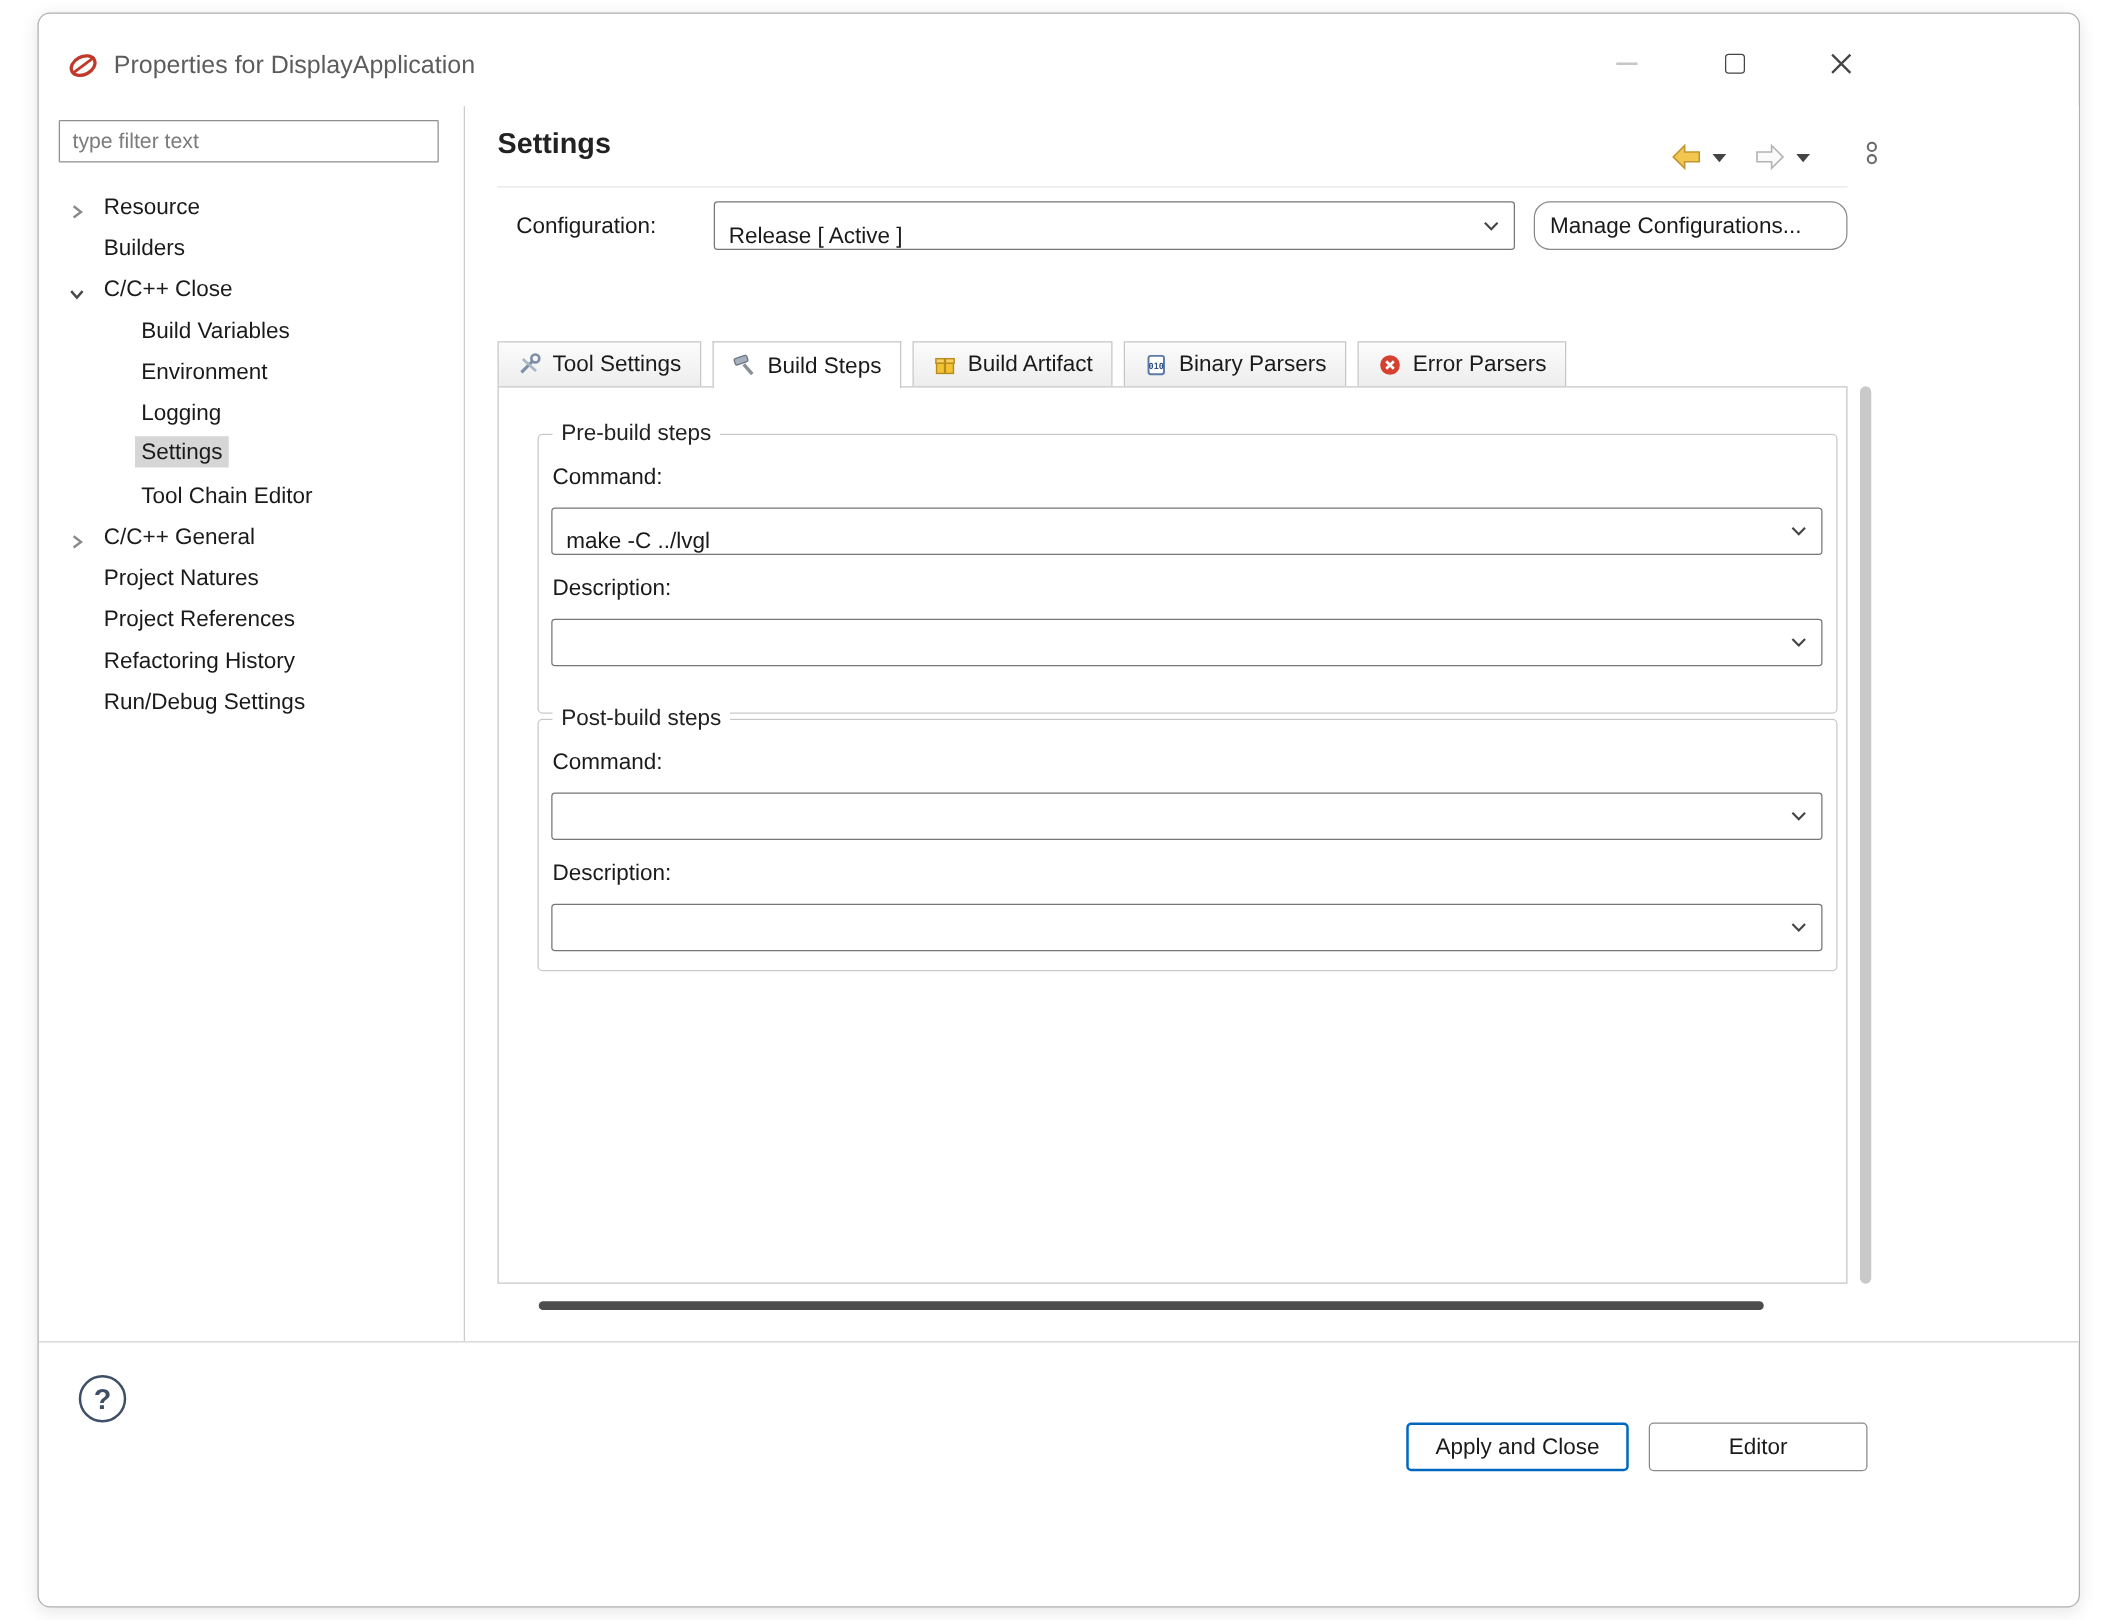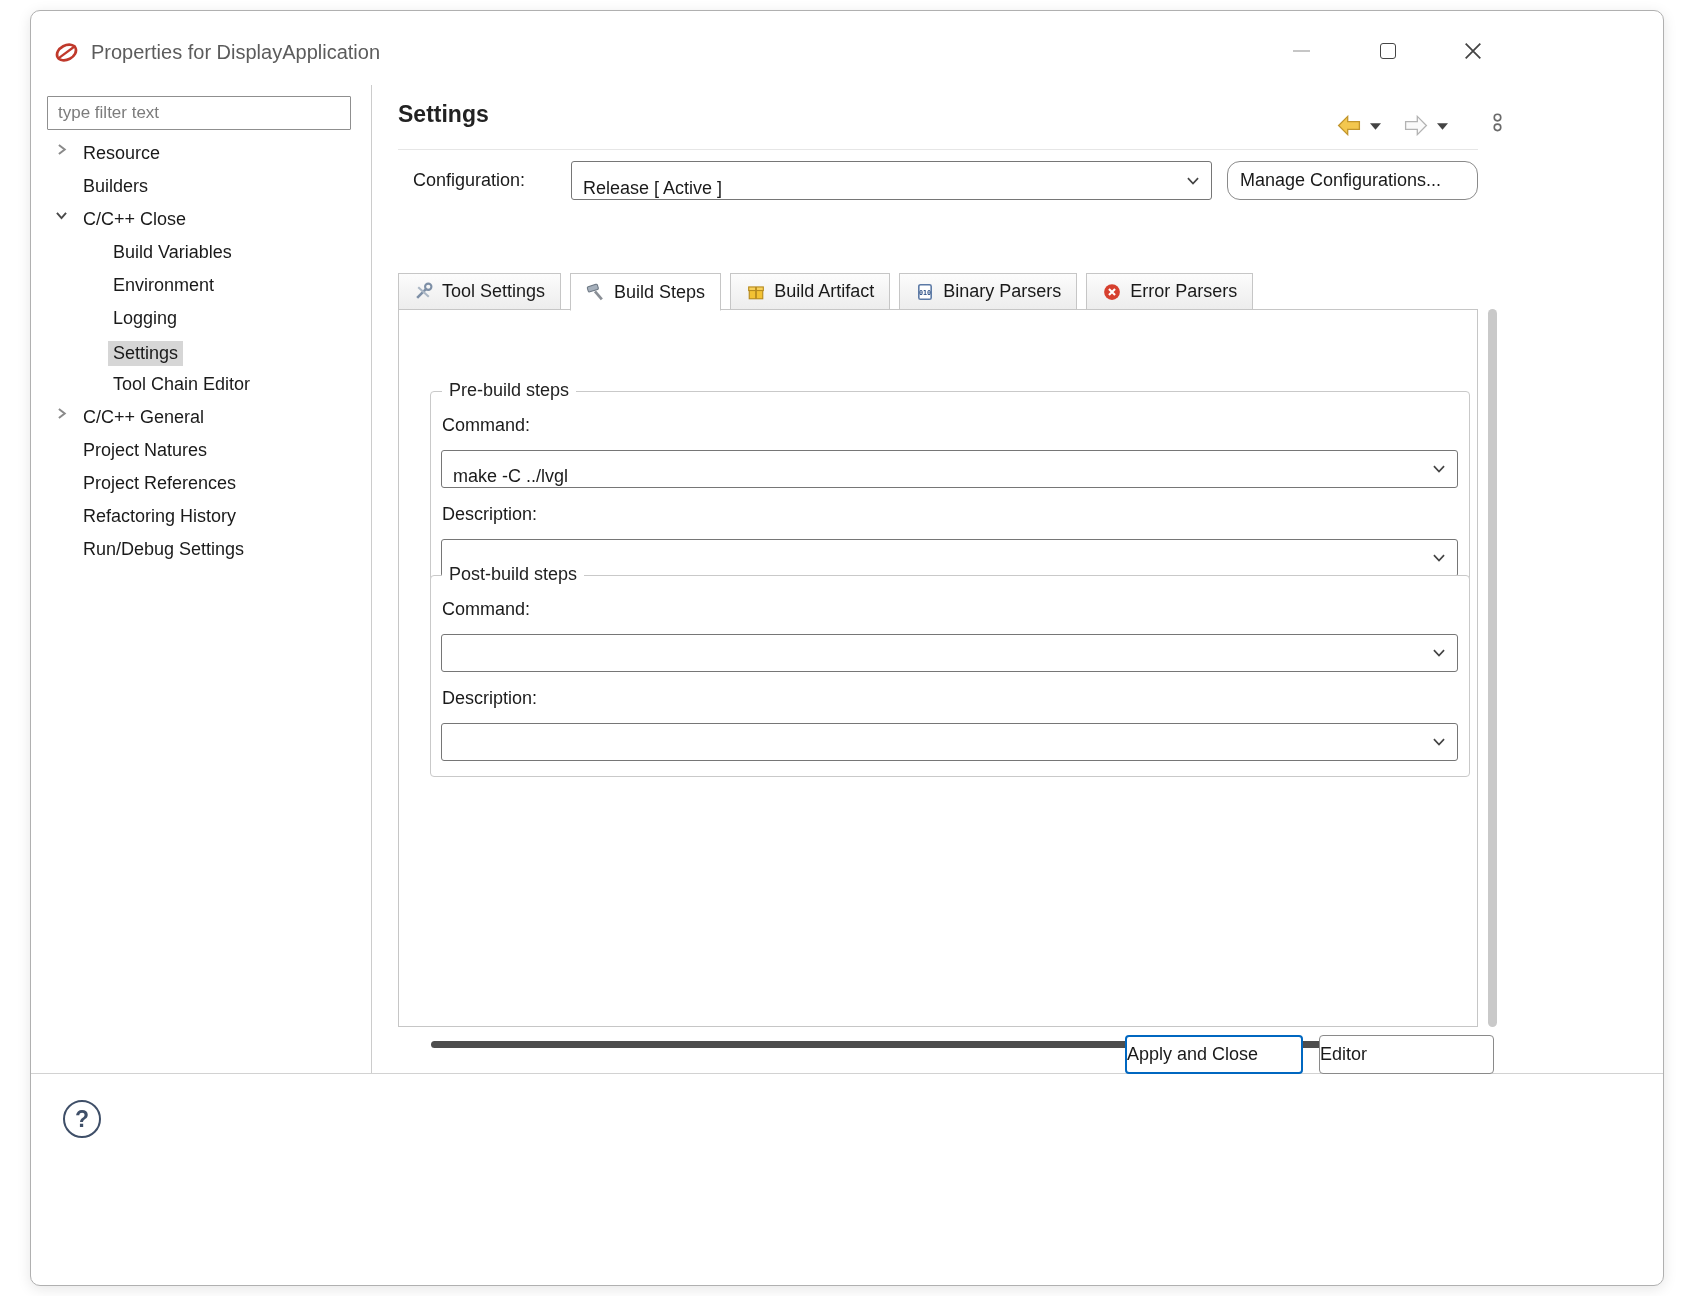--- a/index.html
+++ b/index.html
@@ -26,21 +26,21 @@
   
   .filter-input {
     position: absolute; left: 16px; top: 85px; width: 304px; height: 34px;
     border: 1px solid #8f8f8f; border-radius: 1px; padding: 11px 10px;
     font-size: 17px; font-family: "Liberation Sans", sans-serif; color: #222; outline: none;
   }
   .filter-input::placeholder { color: #7c7c7c; }
   .v-divider { position: absolute; left: 340px; top: 74px; width: 1px; height: 988px; background: #cccccc; }
 
   .tree { position: absolute; left: 0; top: 132px; width: 338px; }
-  .tree-row { display: flex; align-items: flex-start; height: 33px; padding-left: 24px; font-size: 18px; cursor: default; }
+  .tree-row { display: flex; align-items: flex-end; height: 33px; padding-left: 24px; font-size: 18px; cursor: default; }
   .tree-row .chev { width: 28px; display: flex; align-items: center; justify-content: flex-start; flex: none; }
   .tree-row.lvl2 { padding-left: 82px; }
   .tree-label { white-space: nowrap; }
   .tree-label.selected { background: #d6d6d6; padding: 2px 5px; margin-left: -5px; }
 
   
   .main { position: absolute; left: 341px; top: 74px; width: 1293px; height: 988px; background: #fff; }
   .main-title { position: absolute; left: 26px; top: 16px; font-size: 23px; font-weight: bold; color: #222; }
   .header-sep { position: absolute; left: 26px; top: 64px; width: 1080px; height: 1px; background: #e6e6e6; }
 
@@ -74,21 +74,21 @@
   }
   .tab.active { background: #fff; height: 38px; margin-bottom: -1px; border-bottom: 1px solid #fff; position: relative; z-index: 3; }
   .tab-icon { display: flex; width: 19px; height: 19px; align-items: center; justify-content: center; }
 
   .content {
     position: absolute; left: 26px; top: 224px; width: 1080px; height: 718px;
     border: 1px solid #c6c6c6; background: #fff; z-index: 1;
   }
 
   .groupbox { position: absolute; left: 31px; width: 1040px; border: 1px solid #c9c9c9; border-radius: 4px; background: #fff; }
-  .gb-pre  { top: 37px; height: 224px; margin-top: 44px; }
+  .gb-pre  { top: 37px; height: 224px; }
   .gb-post { top: 265px; height: 202px; }
   .gb-legend { position: absolute; left: 11px; top: -12px; background: #fff; padding: 0 7px; font-size: 18px; color: #222; }
   .gb-label { position: absolute; left: 11px; font-size: 18px; }
   .lbl-cmd  { top: 23px; }
   .lbl-desc { top: 112px; }
   .gb-combo { left: 10px; width: 1017px; height: 38px; }
   .cmb-cmd  { top: 58px; }
   .cmb-desc { top: 147px; }
 
   
@@ -97,22 +97,22 @@
   .h-scroll-thumb { position: absolute; left: 59px; top: 956px; width: 980px; height: 7px; background: #4d4d4d; border-radius: 4px; }
 
   
   .footer-sep { position: absolute; left: 0; top: 1062px; width: 100%; height: 1px; background: #d2d2d2; }
   .help-btn {
     position: absolute; left: 32px; top: 1089px; width: 38px; height: 38px; border-radius: 50%;
     border: 2px solid #3f4f68; display: flex; align-items: center; justify-content: center;
     font-size: 23px; font-weight: bold; color: #3f4f68; background: #fff;
   }
   .btn {
-    position: absolute; top: 1024px; height: 39px; background: #fff; border-radius: 4px;
-    display: flex; align-items: center; font-size: 18px; cursor: default;
+    position: absolute; top: 1127px; height: 39px; background: #fff; border-radius: 4px;
+    display: flex; align-items: center; justify-content: center; font-size: 18px; cursor: default;
   }
   .btn-apply { left: 1094px; width: 178px; border: 2px solid #0067c0; }
   .btn-cancel { left: 1288px; width: 175px; border: 1px solid #8a8a8a; }
 </style>
 </head>
 <body>
 
 <div class="window">
 
   <div class="titlebar">

